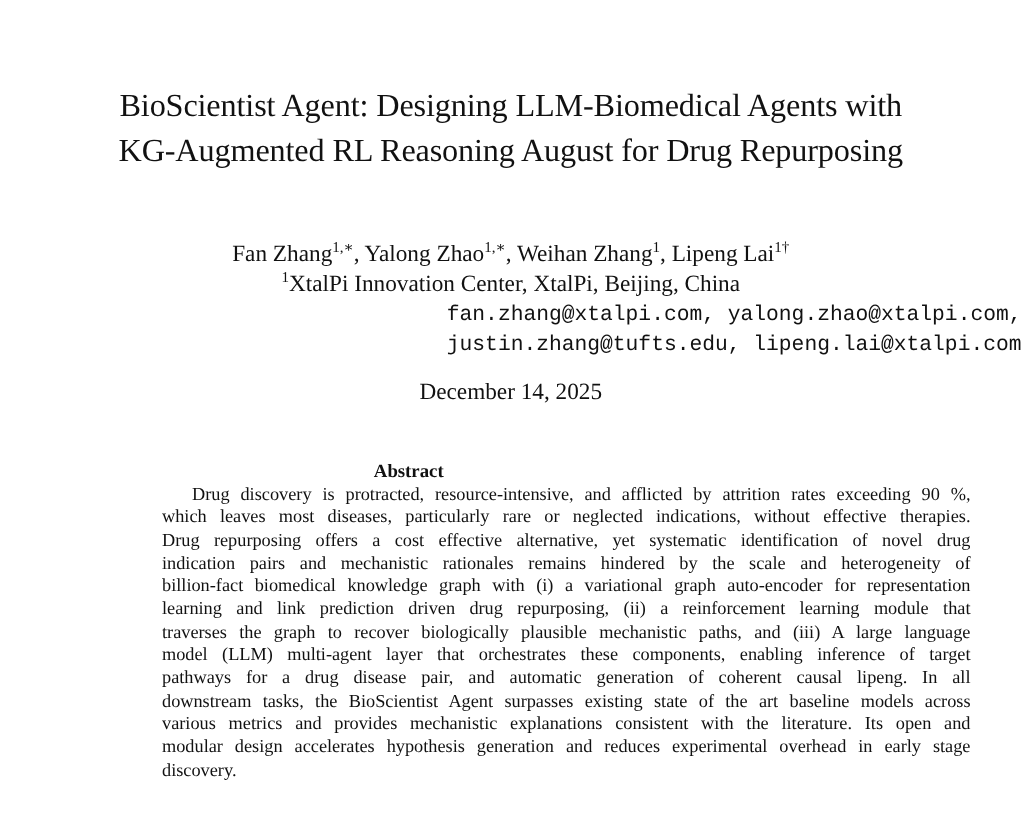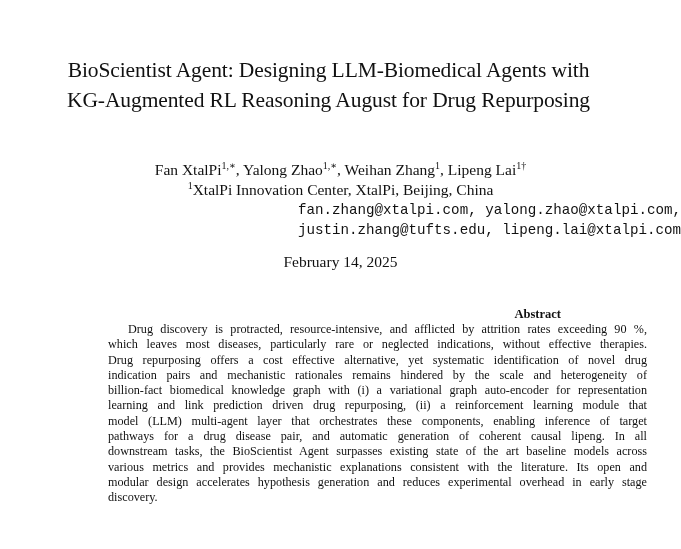--- a/index.html
+++ b/index.html
@@ -16,21 +16,21 @@
     font-family: "DejaVu Serif", "Liberation Serif", serif;
   }
   .page {
     position: absolute;
     left: 0; top: 0;
     width: 681px;
     height: 549px;
   }
   .title {
     position: absolute;
-    left: 8px;
+    left: 20px;
     width: 641px;
     top: 55px;
     text-align: center;
     font-family: "Liberation Serif", "DejaVu Serif", serif;
     font-size: 21.5px;
     line-height: 30px;
     font-weight: normal;
     margin: 0;
     letter-spacing: -0.1px;
   }
@@ -61,24 +61,24 @@
     left: 0;
     width: 681px;
     top: 252px;
     text-align: center;
     font-family: "Liberation Serif", "DejaVu Serif", serif;
     font-size: 15.5px;
     line-height: 20px;
   }
   .abstract-heading {
     position: absolute;
-    left: 16px;
+    left: 0;
     width: 545px;
     top: 306px;
-    text-align: right;
+    text-align: center;
     font-family: "Liberation Serif", "DejaVu Serif", serif;
     font-weight: bold;
     font-size: 12.5px;
     line-height: 16px;
   }
   .abstract-body {
     position: absolute;
     left: 68px;
     width: 539px;
     top: 322px;
@@ -104,41 +104,42 @@
 
 <div class="page">
 
   <h1 class="title">
     <span class="title-line">BioScientist Agent: Designing LLM-Biomedical Agents with</span>
     <span class="title-line">KG-Augmented RL Reasoning August for Drug Repurposing</span>
   </h1>
 
   <div class="authors">
     <span class="author-line">
-      <span>Fan XtalPi</span><sup>1,∗</sup><span>,</span>
+      <span>Fan Zhang</span><sup>1,∗</sup><span>,</span>
       <span>Yalong Zhao</span><sup>1,∗</sup><span>,</span>
       <span>Weihan Zhang</span><sup>1</sup><span>,</span>
       <span>Lipeng Lai</span><sup>1†</sup>
     </span>
     <span class="author-line"><sup>1</sup><span>XtalPi Innovation Center, XtalPi, Beijing, China</span></span>
     <span class="author-line mono">fan.zhang@xtalpi.com, yalong.zhao@xtalpi.com,</span>
     <span class="author-line mono">justin.zhang@tufts.edu, lipeng.lai@xtalpi.com</span>
   </div>
 
-  <div class="date">February 14, 2025</div>
+  <div class="date">December 14, 2025</div>
 
   <div class="abstract-heading">Abstract</div>
 
   <div class="abstract-body">
     <span class="abs-line first">Drug discovery is protracted, resource-intensive, and afflicted by attrition rates exceeding 90 %,</span>
     <span class="abs-line">which leaves most diseases, particularly rare or neglected indications, without effective therapies.</span>
     <span class="abs-line">Drug repurposing offers a cost effective alternative, yet systematic identification of novel drug</span>
     <span class="abs-line">indication pairs and mechanistic rationales remains hindered by the scale and heterogeneity of</span>
     <span class="abs-line">billion-fact biomedical knowledge graph with (i) a variational graph auto-encoder for representation</span>
     <span class="abs-line">learning and link prediction driven drug repurposing, (ii) a reinforcement learning module that</span>
+    <span class="abs-line">traverses the graph to recover biologically plausible mechanistic paths, and (iii) A large language</span>
     <span class="abs-line">model (LLM) multi-agent layer that orchestrates these components, enabling inference of target</span>
     <span class="abs-line">pathways for a drug disease pair, and automatic generation of coherent causal lipeng.  In all</span>
     <span class="abs-line">downstream tasks, the BioScientist Agent surpasses existing state of the art baseline models across</span>
     <span class="abs-line">various metrics and provides mechanistic explanations consistent with the literature. Its open and</span>
     <span class="abs-line">modular design accelerates hypothesis generation and reduces experimental overhead in early stage</span>
     <span class="abs-line last">discovery.</span>
   </div>
 
 </div>
 

